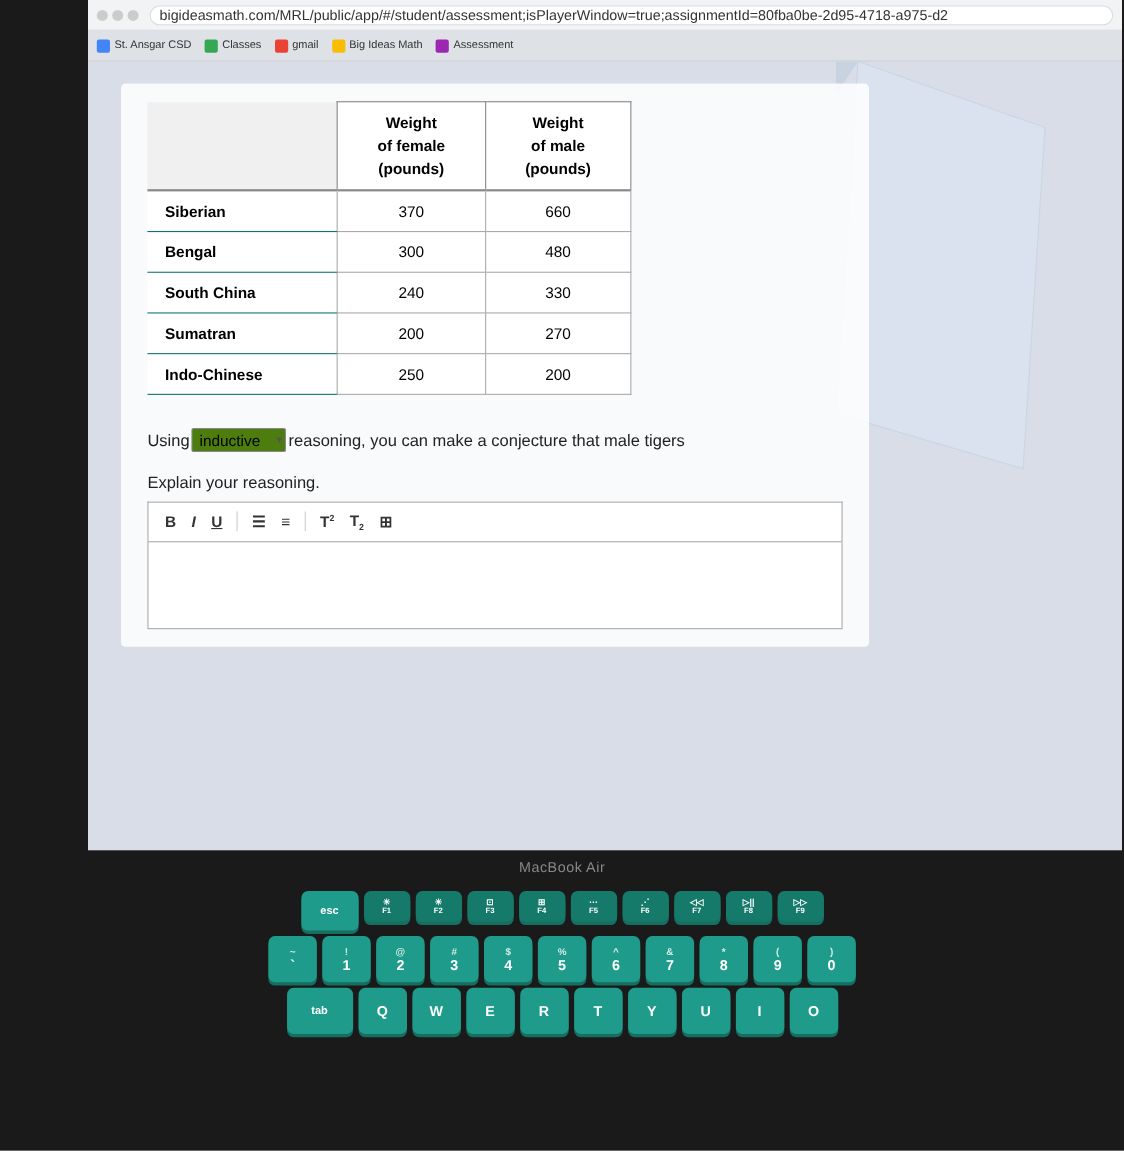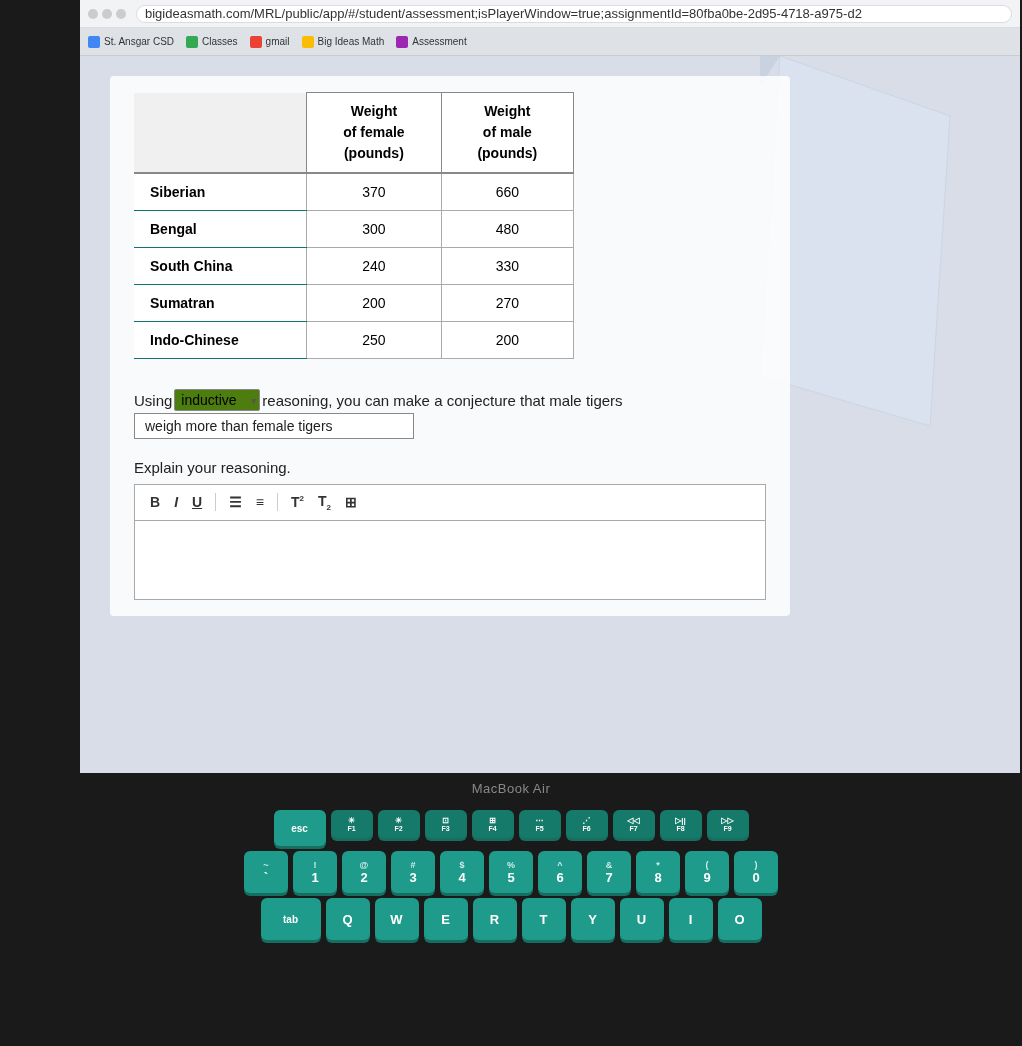--- a/index.html
+++ b/index.html
@@ -424,21 +424,20 @@
 
       <div class="sentence-area">
         <span>Using</span>
         <div class="dropdown-wrapper">
           <select class="dropdown-select">
             <option>inductive</option>
             <option>deductive</option>
           </select>
         </div>
         <span>reasoning, you can make a conjecture that male tigers</span>
-        <span class="answer-field">weigh more than female tigers</span>
       </div>
 
       <div class="explain-label">Explain your reasoning.</div>
 
       <div class="editor-toolbar">
         <button class="toolbar-btn">B</button>
         <button class="toolbar-btn" style="font-style:italic;">I</button>
         <button class="toolbar-btn" style="text-decoration:underline;">U</button>
         <div class="toolbar-divider"></div>
         <button class="toolbar-btn">☰</button>

